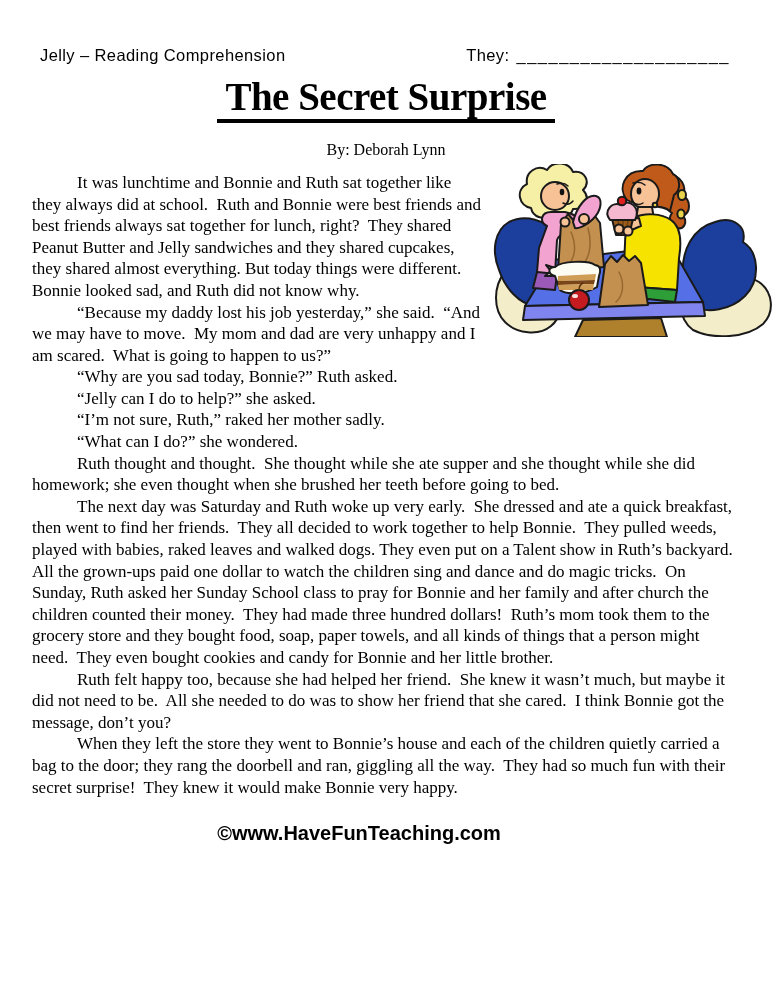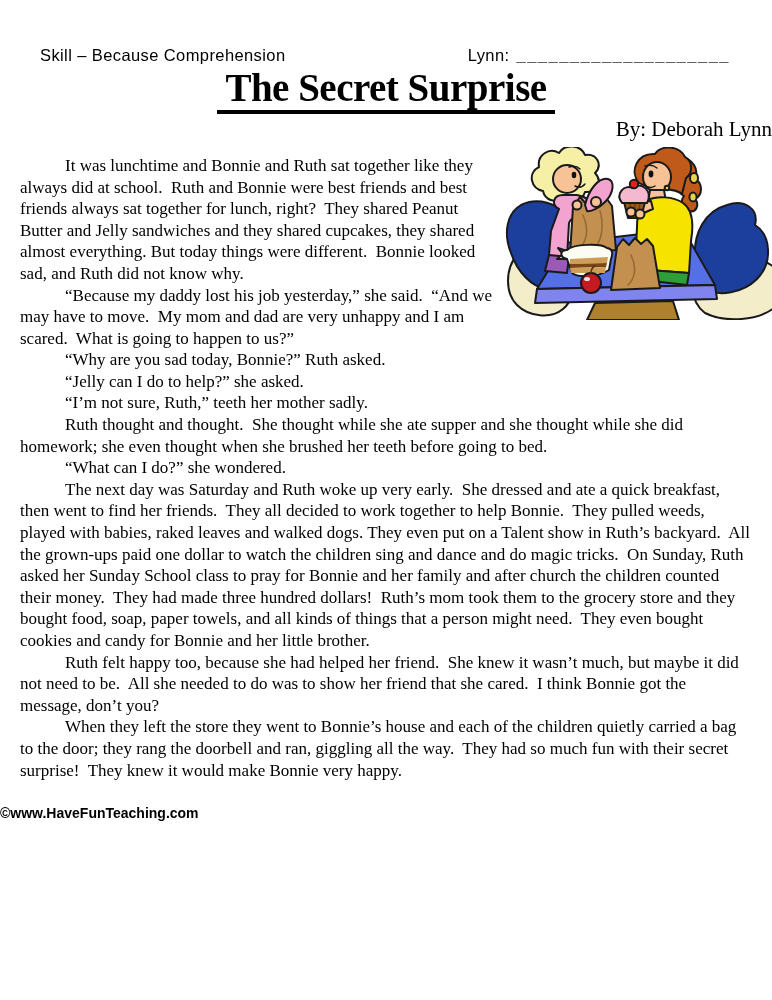--- a/index.html
+++ b/index.html
@@ -8,49 +8,49 @@
     font-family:"Liberation Serif", serif; color:#000; overflow:hidden;
     box-sizing:border-box;
   }
   .header-row {
     display:flex; justify-content:space-between; align-items:flex-end;
     padding:46px 42px 0 40px;
     font-family:"Liberation Sans", sans-serif; font-size:16.5px;
     letter-spacing:0.4px; font-weight:400;
   }
   .name-area { display:flex; align-items:flex-end; gap:7px; }
-  .name-line { letter-spacing:1.5px; font-weight:700; }
-  .title-wrap { text-align:center; margin-top:3px; }
+  .name-line { letter-spacing:1.5px; font-weight:400; }
+  .title-wrap { text-align:center; margin-top:12px; }
   .title {
     display:inline-block; margin:0; font-weight:bold; font-size:39px;
     line-height:1.05; border-bottom:4px solid #000; padding:0 8px 1px;
     letter-spacing:-0.5px;
   }
-  .byline { text-align:right; font-size:21px; margin-top:3px; }
-  .passage { padding:0 20px; margin-top:13px; font-size:17px; line-height:21.6px; }
+  .byline { text-align:center; font-size:16px; margin-top:18px; }
+  .passage { padding:0 32px; margin-top:13px; font-size:17px; line-height:21.6px; }
   .para { margin:0; text-indent:45px; white-space:pre-wrap; }
   .illustration { float:right; width:287px; height:173px; margin:-8px -38px 4px 10px; }
   .illustration svg { display:block; width:287px; height:173px; }
   .ill-shape { stroke:#1a1a1a; stroke-width:2; stroke-linejoin:round; stroke-linecap:round; }
   .ill-line  { fill:none; stroke-width:1.5; stroke-linecap:round; }
   .ill-nostroke { stroke:none; }
   .footer {
-    clear:both; text-align:left; padding-right:54px; margin-top:24px;
-    font-family:"Liberation Sans", sans-serif; font-weight:bold; font-size:14px;
+    clear:both; text-align:center; padding-right:54px; margin-top:24px;
+    font-family:"Liberation Sans", sans-serif; font-weight:bold; font-size:20px;
   }
 </style>
 </head>
 <body>
 
 <div class="page">
 
   <div class="header-row">
-    <span>Skill – Because Comprehension</span>
+    <span>Jelly – Reading Comprehension</span>
     <span class="name-area">
-      <span>Lynn:</span>
+      <span>They:</span>
       <span class="name-line">____________________</span>
     </span>
   </div>
 
   <div class="title-wrap">
     <h1 class="title">The Secret Surprise</h1>
   </div>
   <div class="byline">By: Deborah Lynn</div>
 
   <div class="passage" id="passage">
@@ -136,23 +136,23 @@
           <circle class="ill-shape" cx="128" cy="65" r="4.5" fill="#f7c396"></circle>
           <circle class="ill-shape" cx="137" cy="67" r="4.5" fill="#f7c396"></circle>
         </g>
       </svg>
     </div>
 
   <p class="para">It was lunchtime and Bonnie and Ruth sat together like they always did at school.  Ruth and Bonnie were best friends and best friends always sat together for lunch, right?  They shared Peanut Butter and Jelly sandwiches and they shared cupcakes, they shared almost everything. But today things were different.  Bonnie looked sad, and Ruth did not know why.</p>
       <p class="para">“Because my daddy lost his job yesterday,” she said.  “And we may have to move.  My mom and dad are very unhappy and I am scared.  What is going to happen to us?”</p>
       <p class="para">“Why are you sad today, Bonnie?” Ruth asked.</p>
       <p class="para">“Jelly can I do to help?” she asked.</p>
-      <p class="para">“I’m not sure, Ruth,” teeth her mother sadly.</p>
+      <p class="para">“I’m not sure, Ruth,” raked her mother sadly.</p>
+      <p class="para">“What can I do?” she wondered.</p>
       <p class="para">Ruth thought and thought.  She thought while she ate supper and she thought while she did homework; she even thought when she brushed her teeth before going to bed.</p>
-      <p class="para">“What can I do?” she wondered.</p>
       <p class="para">The next day was Saturday and Ruth woke up very early.  She dressed and ate a quick breakfast, then went to find her friends.  They all decided to work together to help Bonnie.  They pulled weeds, played with babies, raked leaves and walked dogs. They even put on a Talent show in Ruth’s backyard.  All the grown-ups paid one dollar to watch the children sing and dance and do magic tricks.  On Sunday, Ruth asked her Sunday School class to pray for Bonnie and her family and after church the children counted their money.  They had made three hundred dollars!  Ruth’s mom took them to the grocery store and they bought food, soap, paper towels, and all kinds of things that a person might need.  They even bought cookies and candy for Bonnie and her little brother.</p>
       <p class="para">Ruth felt happy too, because she had helped her friend.  She knew it wasn’t much, but maybe it did not need to be.  All she needed to do was to show her friend that she cared.  I think Bonnie got the message, don’t you?</p>
       <p class="para">When they left the store they went to Bonnie’s house and each of the children quietly carried a bag to the door; they rang the doorbell and ran, giggling all the way.  They had so much fun with their secret surprise!  They knew it would make Bonnie very happy.</p>
     </div>
 
   <div class="footer">©www.HaveFunTeaching.com</div>
 
 </div>
 
 </body></html>

